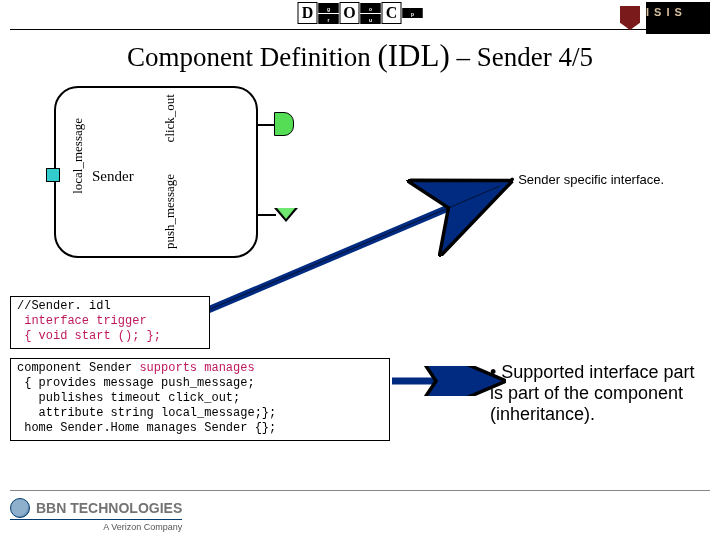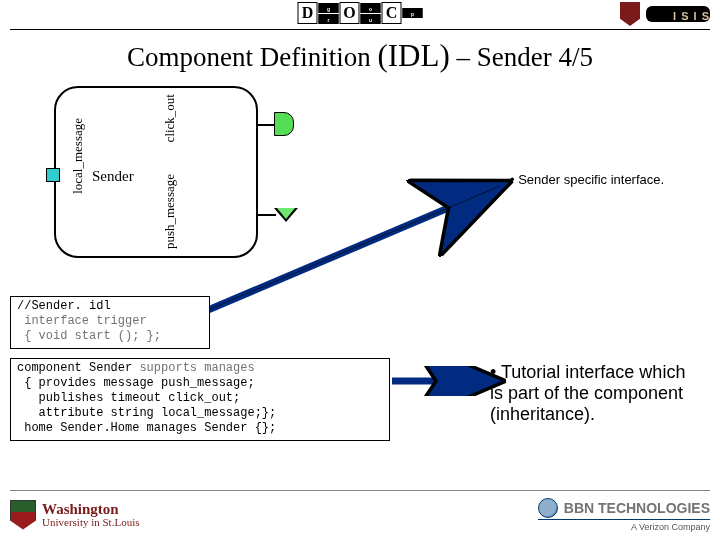--- a/index.html
+++ b/index.html
@@ -58,27 +58,26 @@
     display: flex;
     gap: 6px;
     align-items: center;
   }
   .shield {
     width: 20px; height: 24px;
     background: #7a1a1a;
     clip-path: polygon(0 0, 100% 0, 100% 70%, 50% 100%, 0 70%);
   }
   .isis {
-    width: 64px; height: 16px;
+    width: 64px; height: 32px;
     background: #000;
     color: #d6bfa0;
     font: bold 11px/20px Arial;
-    text-align: right;
+    text-align: left;
     letter-spacing: 1px;
-    border-radius: 6px;
   }
   .slide-title {
     text-align: center;
     font-family: "Times New Roman", serif;
     font-size: 27px;
     margin: 8px 10px 4px;
   }
   .slide-title .idl { font-size: 31px; }
   .content {
     position: relative;
@@ -174,21 +173,21 @@
     border: 1px solid #000;
     font-family: "Courier New", monospace;
     font-size: 12px;
     padding: 2px 6px 4px;
     white-space: pre;
     line-height: 1.25;
     background: #fff;
   }
   .code1 { left: 0; top: 218px; width: 200px; }
   .code2 { left: 0; top: 280px; width: 380px; }
-  .red { color: #737373; }
+  .red { color: #be185d; }
   
   .arrow-svg {
     position: absolute;
     pointer-events: none;
   }
   
   .footer {
     position: absolute;
     left: 10px; right: 10px; bottom: 6px;
     height: 44px;
@@ -276,21 +275,21 @@
     <div class="vlabel lbl-push">push_message</div>
     <div class="sender-name">Sender</div>
     <div class="port-stem click-stem"></div>
     <div class="click-head"></div>
     <div class="port-stem push-stem"></div>
     <div class="push-head"></div>
     <div class="push-head-inner"></div>
   </div>
 
   <div class="bullet1">• Sender specific interface.</div>
-  <div class="bullet2">• Tutorial interface which is part of the component (inheritance).</div>
+  <div class="bullet2">• Supported interface part is part of the component (inheritance).</div>
 
   <svg class="arrow-svg" style="left:190px; top:90px; width:320px; height:150px;">
     <defs>
       <marker id="ah1" markerWidth="14" markerHeight="12" refX="12" refY="6" orient="auto">
         <path d="M0,0 L14,6 L0,12 L4,6 Z" fill="#002b80" stroke="#000" stroke-width="0.5"></path>
       </marker>
     </defs>
     <line x1="8" y1="142" x2="300" y2="18" stroke="#002b80" stroke-width="7" marker-end="url(#ah1)"></line>
     <line x1="8" y1="142" x2="300" y2="18" stroke="#000" stroke-width="0.6" fill="none"></line>
   </svg>
@@ -310,27 +309,20 @@
 
   <div class="codebox code2"><span>component Sender </span><span class="red">supports manages</span>
 <span> { provides message push_message;</span>
 <span>   publishes timeout click_out;</span>
 <span>   attribute string local_message;};</span>
 <span> home Sender.Home manages Sender {};</span></div>
 
 </div>
 
 <div class="footer">
-  <div class="wustl">
-    <div class="wustl-shield"></div>
-    <div class="wustl-text">
-      <div class="big">Washington</div>
-      <div>University in St.Louis</div>
-    </div>
-  </div>
   <div class="bbn">
     <div class="bbn-line">
       <div class="bbn-globe"></div>
       <span>BBN TECHNOLOGIES</span>
     </div>
     <div class="bbn-sub">A Verizon Company</div>
   </div>
 </div>
 
 </body></html>

